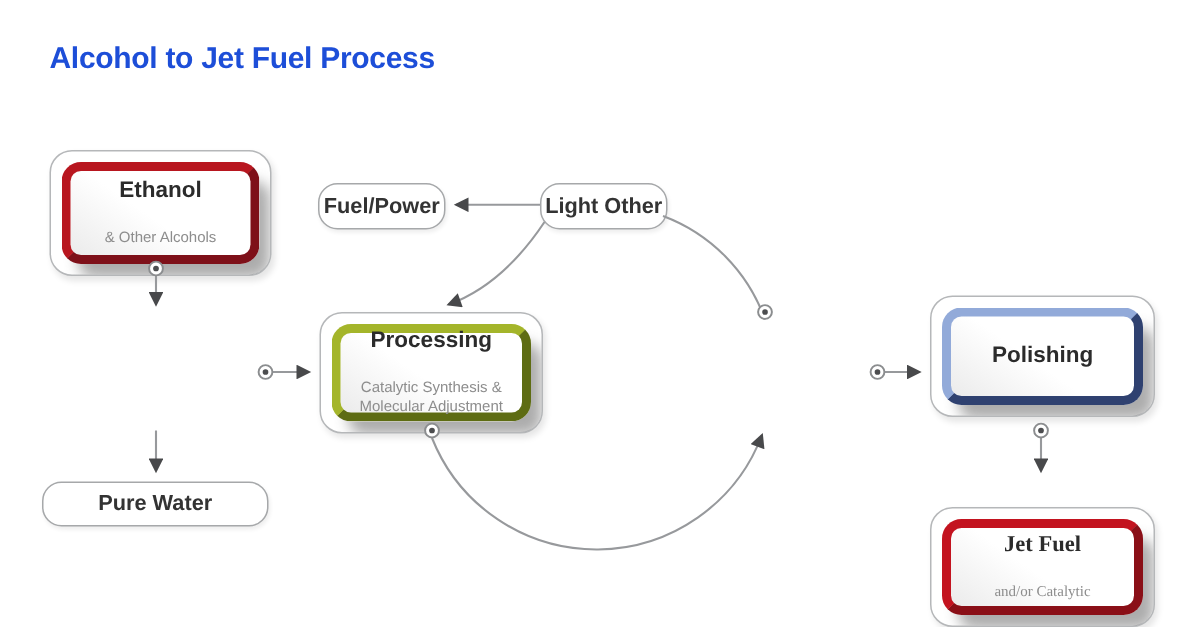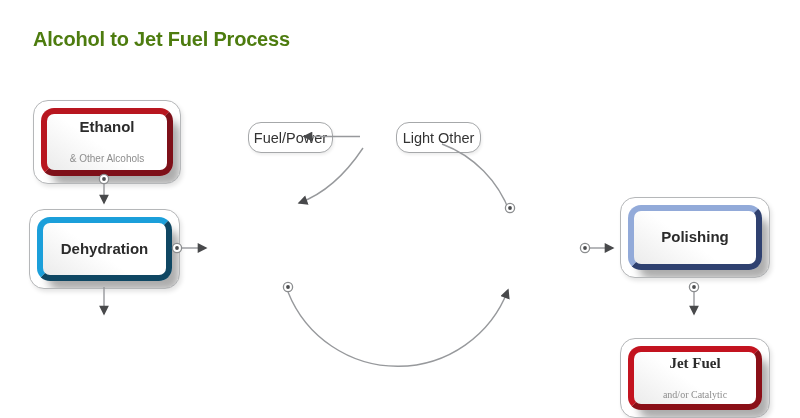--- a/index.html
+++ b/index.html
@@ -2,21 +2,21 @@
 <html><head>
 <meta charset="utf-8">
 <style>
   html,body{margin:0;padding:0;background:#fff;}
   .canvas{
     position:relative;width:800px;height:418px;background:#ffffff;overflow:hidden;
     font-family:"Liberation Sans",sans-serif;
   }
   .diagram-title{
     position:absolute;left:33px;top:28px;margin:0;
-    font-size:20px;font-weight:800;letter-spacing:-0.2px;color:#4d7c0f;
+    font-size:20px;font-weight:800;letter-spacing:-0.2px;color:#1d4ed8;
   }
   
   .connectors{position:absolute;left:0;top:0;pointer-events:none;z-index:3;}
 
   
   .fbox{
     position:absolute;background:#fff;border:1.4px solid #b5b7b9;border-radius:15px;
     box-shadow:2px 3px 4px rgba(0,0,0,.10);overflow:hidden;z-index:2;
   }
   .fbox .inner{
@@ -29,23 +29,22 @@
     display:flex;flex-direction:column;align-items:center;justify-content:center;
     text-align:center;padding:0 4px;box-sizing:border-box;
   }
   .fbox .t{font-size:15px;font-weight:700;color:#2b2b2b;line-height:1.1;}
   .fbox .s{font-size:10px;color:#8d8d8d;line-height:1.25;margin-top:18px;}
 
   
   .sbox{
     position:absolute;background:#fff;border:1.4px solid #a6a8aa;border-radius:13px;
     display:flex;align-items:center;justify-content:center;
-    font-size:14.5px;font-weight:400;color:#333;z-index:2;
+    font-size:14.5px;font-weight:700;color:#333;z-index:2;
     box-shadow:1px 2px 3px rgba(0,0,0,.07);
-    margin-left:36px;
   }
 </style>
 </head>
 <body>
 
 <div class="canvas">
 
   <h1 class="diagram-title">Alcohol to Jet Fuel Process</h1>
 
   <svg class="connectors" width="800" height="418" viewBox="0 0 800 418">
@@ -93,39 +92,41 @@
     </g>
   </svg>
 
   <div class="fbox" style="left: 33px; top: 100px; width: 146px; height: 82px; --accent: #b8161f; --accent-dark: #7e1019;">
     <div class="inner">
       <div class="t">Ethanol</div>
       <div class="s">&amp; Other Alcohols</div>
     </div>
   </div>
 
-  <div class="fbox" style="left: 29px; top: 209px; width: 149px; height: 78px; --accent: #1b9fda; --accent-dark: #0f4763;">
+
+  <div class="fbox" style="left: 213px; top: 208px; width: 147px; height: 79px; --accent: #a4b52a; --accent-dark: #5e6c13;">
     <div class="inner">
-      <div class="t">Dehydration</div>
+      <div class="t">Processing</div>
+      <div class="s">Catalytic Synthesis &amp; Molecular Adjustment</div>
     </div>
   </div>
-
 
 
   <div class="fbox" style="left: 620px; top: 197px; width: 148px; height: 79px; --accent: #92aad9; --accent-dark: #2f4170;">
     <div class="inner">
       <div class="t">Polishing</div>
     </div>
   </div>
 
   <div class="fbox" style="left: 620px; top: 338px; width: 148px; height: 78px; font-family: Liberation Serif, serif; --accent: #c3131f; --accent-dark: #8a0f17;">
     <div class="inner">
       <div class="t">Jet Fuel</div>
       <div class="s">and/or Catalytic</div>
     </div>
   </div>
 
   <div class="sbox" style="left:212px;top:122px;width:83px;height:29px">Fuel/Power</div>
 
   <div class="sbox" style="left:360px;top:122px;width:83px;height:29px">Light Other</div>
 
+  <div class="sbox" style="left:28px;top:321px;width:149px;height:28px">Pure Water</div>
 
 </div>
 
 </body></html>

